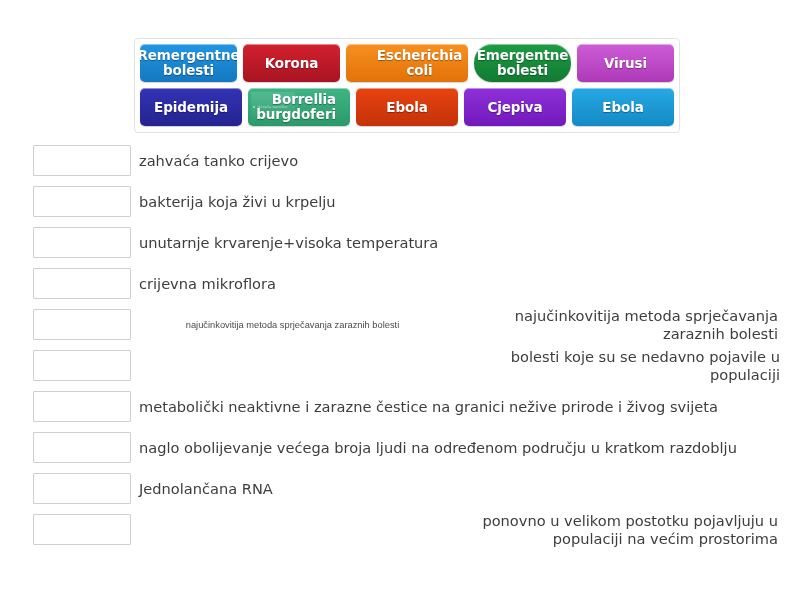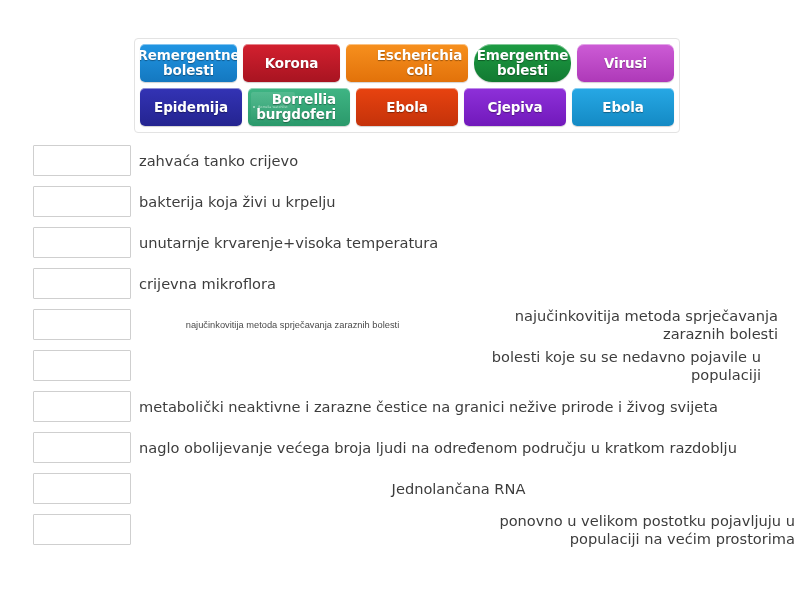--- a/index.html
+++ b/index.html
@@ -128,21 +128,21 @@
   .q-text {
     position: absolute;
     left: 139px;
     right: 18px;
     font-size: 14.6px;
     line-height: 18px;
     color: #3d3d3d;
     font-family: "DejaVu Sans", "Liberation Sans", sans-serif;
   }
   .q-text.align-left   { text-align: left; }
-  .q-text.align-center { text-align: center; }
+  .q-text.align-center { text-align: left; }
   .q-text.align-right  { text-align: right; }
   .q-text.tiny {
     font-size: 9.3px;
     line-height: 12px;
     color: #4a4a4a;
     font-family: "Liberation Sans", sans-serif;
     right: 350px;
     text-align: center;
   }
 </style>
@@ -157,21 +157,21 @@
     </div>
     <div class="tile" style="background:linear-gradient(180deg,#d3202f 0%,#a81421 100%);">
       <span class="tile-label">Korona</span>
     </div>
     <div class="tile" style="background:linear-gradient(180deg,#f7901e 0%,#e2720a 100%);padding-left:25px;">
       <span class="tile-label">Escherichia coli</span>
     </div>
     <div class="tile" style="background:linear-gradient(180deg,#1d9c43 0%,#127a32 100%);border-radius:18px;">
       <span class="tile-label">Emergentne bolesti</span>
     </div>
-    <div class="tile" style="background:linear-gradient(180deg,#cd5cd6 0%,#ae39b8 100%);border-radius:7px;">
+    <div class="tile" style="background:linear-gradient(180deg,#cd5cd6 0%,#ae39b8 100%);">
       <span class="tile-label">Virusi</span>
     </div>
   </div>
 
   <div class="tile-row">
     <div class="tile" style="background:linear-gradient(180deg,#3333b5 0%,#242490 100%);">
       <span class="tile-label">Epidemija</span>
     </div>
     <div class="tile has-thumb" style="background:linear-gradient(180deg,#3fb584 0%,#2b996b 100%);">
       <span class="tile-thumb">
@@ -216,36 +216,36 @@
   </div>
 
   <div class="q-row">
     <div class="drop-box"></div>
     <div class="q-text tiny">najučinkovitija metoda sprječavanja zaraznih bolesti</div>
     <div class="q-text align-right" style="left:456px;right:18px;">najučinkovitija metoda sprječavanja zaraznih bolesti</div>
   </div>
 
   <div class="q-row">
     <div class="drop-box"></div>
-    <div class="q-text align-right" style="left:456px;right:35px;">bolesti koje su se nedavno pojavile u populaciji</div>
+    <div class="q-text align-right" style="left:456px;right:16px;">bolesti koje su se nedavno pojavile u populaciji</div>
   </div>
 
   <div class="q-row">
     <div class="drop-box"></div>
     <div class="q-text align-left">metabolički neaktivne i zarazne čestice na granici nežive prirode i živog svijeta</div>
   </div>
 
   <div class="q-row">
     <div class="drop-box"></div>
     <div class="q-text align-left">naglo obolijevanje većega broja ljudi na određenom području u kratkom razdoblju</div>
   </div>
 
   <div class="q-row">
     <div class="drop-box"></div>
     <div class="q-text align-center">Jednolančana RNA</div>
   </div>
 
   <div class="q-row">
     <div class="drop-box"></div>
-    <div class="q-text align-right" style="left:456px;right:1px;">ponovno u velikom postotku pojavljuju u populaciji na većim prostorima</div>
+    <div class="q-text align-right" style="left:456px;right:18px;">ponovno u velikom postotku pojavljuju u populaciji na većim prostorima</div>
   </div>
 
 </div>
 
 </body></html>

